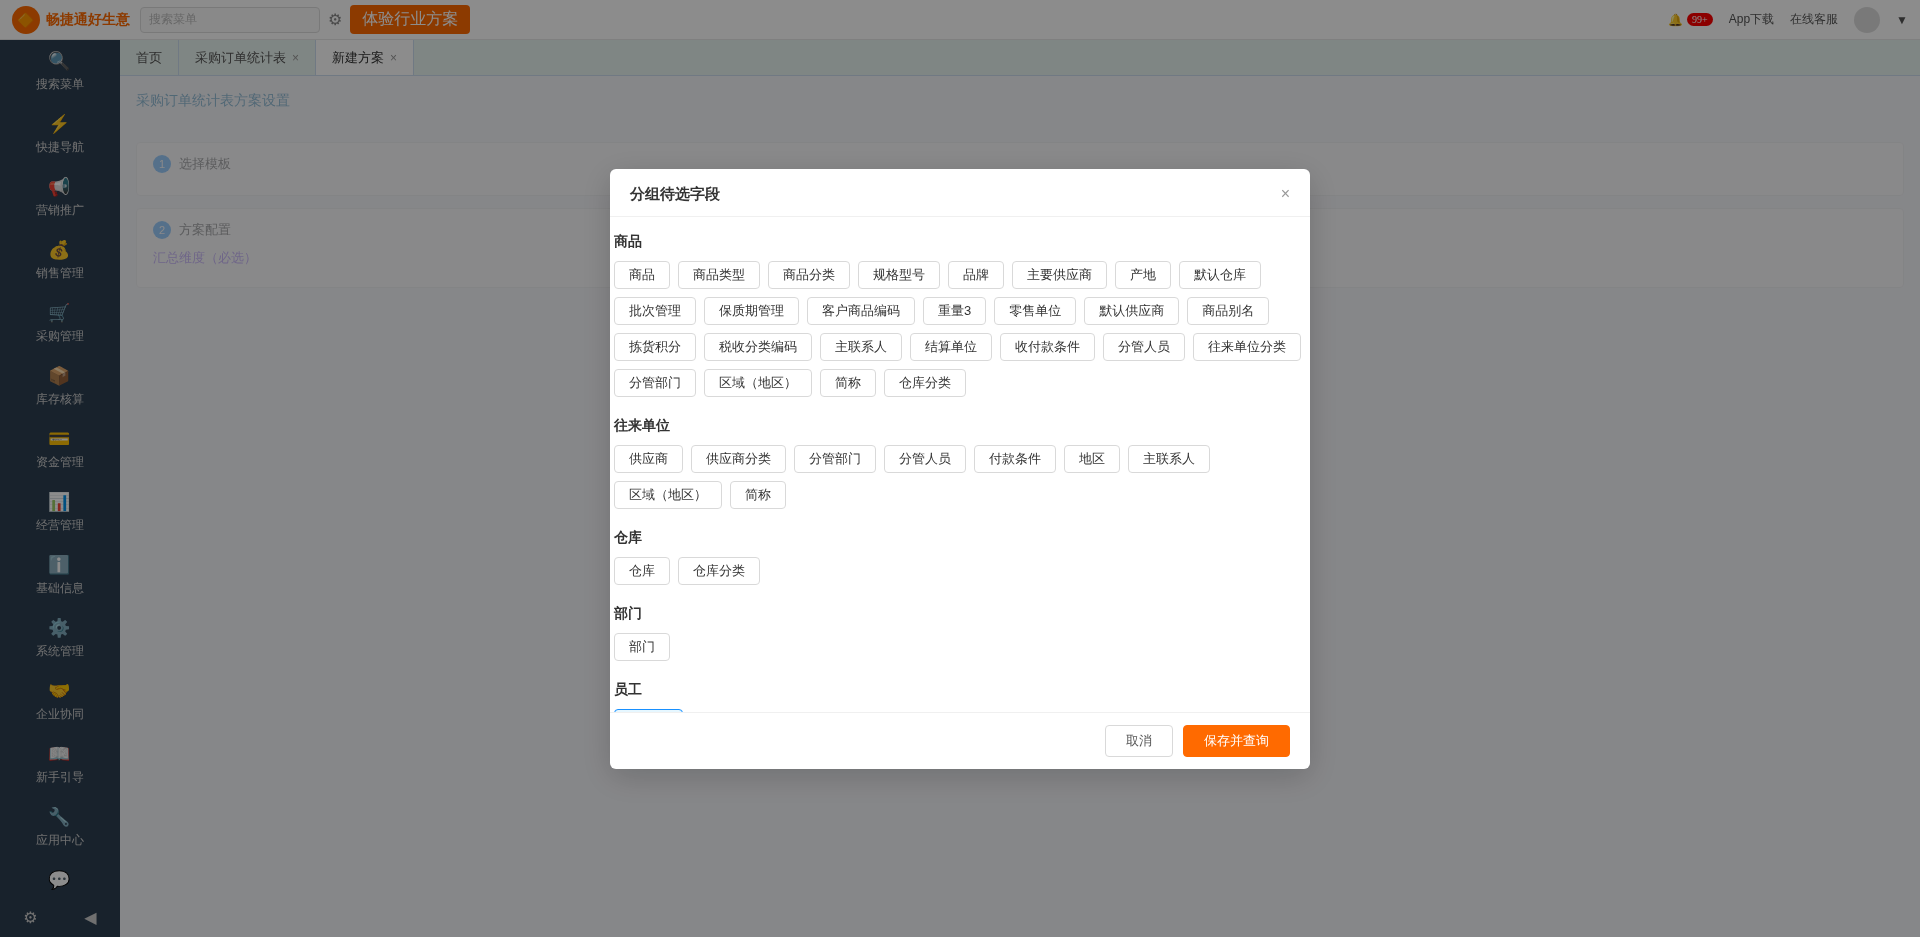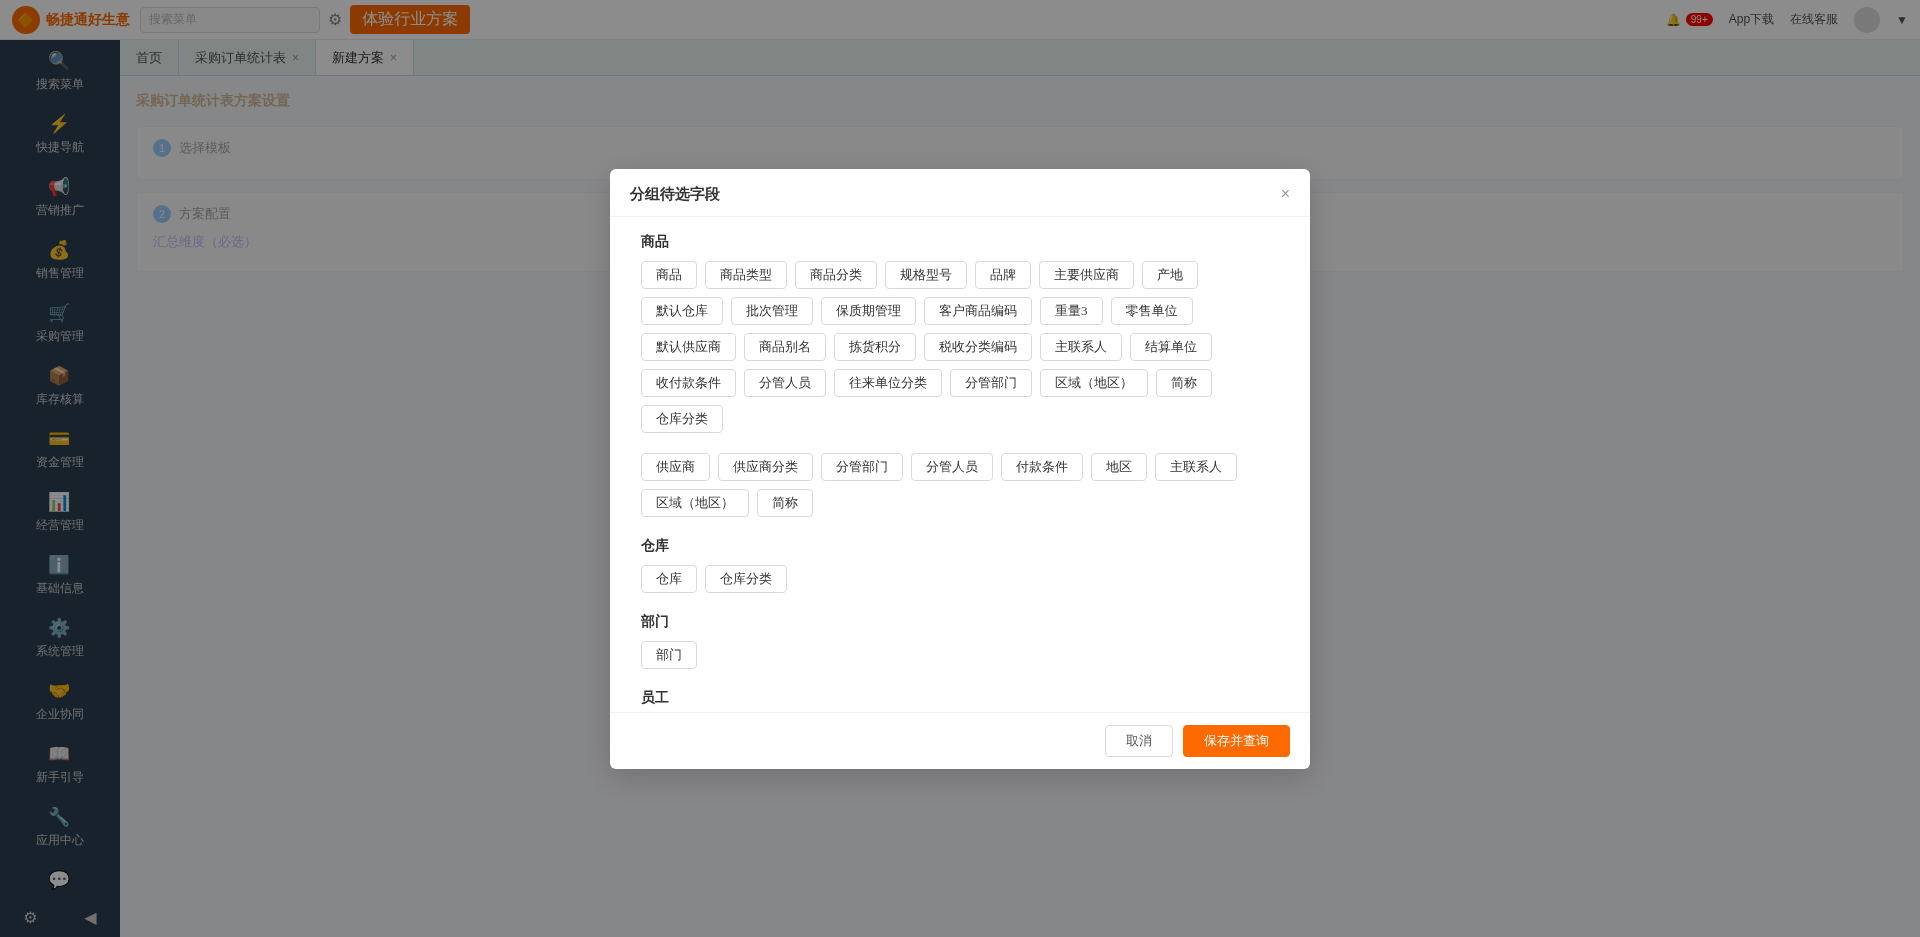--- a/index.html
+++ b/index.html
@@ -61,20 +61,21 @@
       gap: 16px;
       font-size: 12px;
       color: #555;
     }
     .badge-red {
       background: #f00;
       color: white;
       border-radius: 10px;
       padding: 1px 5px;
       font-size: 10px;
+      font-family: Liberation Serif, serif;
     }
 
     
     .sidebar {
       position: fixed;
       top: 40px; left: 0; bottom: 0;
       width: 120px;
       background: #2c3e50;
       z-index: 90;
       overflow-y: auto;
@@ -128,23 +129,23 @@
       overflow: auto;
       padding: 16px;
     }
 
     
     .page-content {
       opacity: 0.4;
     }
     .page-title {
       font-size: 14px;
-      color: #a16207;
-      margin-bottom: 16px;
-      font-weight: 700;
+      color: #0369a1;
+      margin-bottom: 32px;
+      font-weight: 400;
     }
     .step-section {
       background: #fff;
       border-radius: 4px;
       padding: 12px 16px;
       margin-bottom: 12px;
       border: 1px solid #e8e8e8;
     }
     .step-label {
       display: flex; align-items: center; gap: 8px;
@@ -192,22 +193,21 @@
       color: #333;
     }
     .modal-close {
       cursor: pointer;
       color: #999;
       font-size: 16px;
     }
     .modal-body {
       flex: 1;
       overflow-y: auto;
-      padding: 16px 31px;
-      font-family: Liberation Serif, serif;
+      padding: 16px 4px;
     }
     .modal-footer {
       padding: 12px 20px;
       border-top: 1px solid #f0f0f0;
       display: flex;
       justify-content: flex-end;
       gap: 10px;
       flex-shrink: 0;
     }
 
@@ -440,20 +440,21 @@
             <div class="field-tag">收付款条件</div>
             <div class="field-tag">分管人员</div>
             <div class="field-tag">往来单位分类</div>
             <div class="field-tag">分管部门</div>
             <div class="field-tag">区域（地区）</div>
             <div class="field-tag">简称</div>
             <div class="field-tag">仓库分类</div>
           </div>
         </div>
         <div class="field-group">
+          <div class="field-group-title">往来单位</div>
           <div class="field-tags">
             <div class="field-tag">供应商</div>
             <div class="field-tag">供应商分类</div>
             <div class="field-tag">分管部门</div>
             <div class="field-tag">分管人员</div>
             <div class="field-tag">付款条件</div>
             <div class="field-tag">地区</div>
             <div class="field-tag">主联系人</div>
             <div class="field-tag">区域（地区）</div>
             <div class="field-tag">简称</div>

